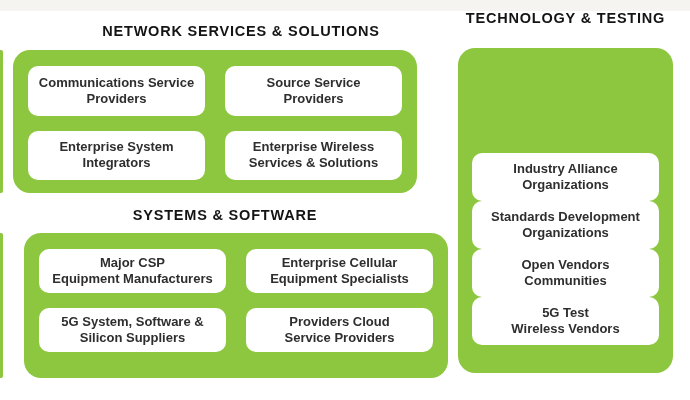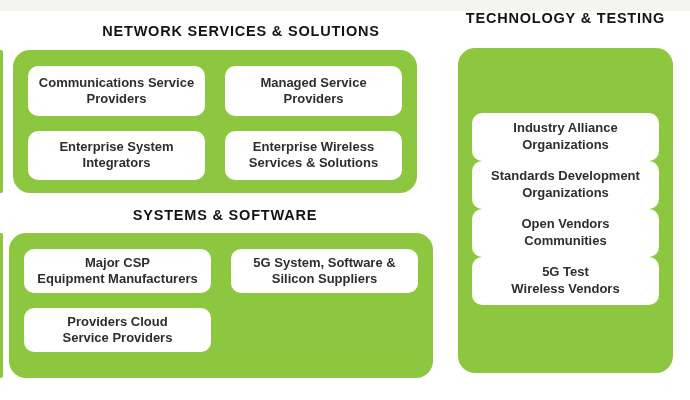--- a/index.html
+++ b/index.html
@@ -49,33 +49,33 @@
   }
   #group-0 {
     left: 13px; top: 50px; width: 404px; height: 143px;
     padding: 16px 15px 13px 15px;
     display: grid;
     grid-template-columns: 1fr 1fr;
     grid-template-rows: 1fr 1fr;
     gap: 15px 20px;
   }
   #group-1 {
-    left: 9px; top: 233px; width: 424px; height: 145px;
+    left: 24px; top: 233px; width: 424px; height: 145px;
     padding: 16px 15px 26px 15px;
     display: grid;
     grid-template-columns: 1fr 1fr;
     grid-template-rows: 1fr 1fr;
     gap: 15px 20px;
   }
   #group-2 {
     left: 458px; top: 48px; width: 215px; height: 325px;
     padding: 24px 14px 28px 14px;
     display: flex;
     flex-direction: column;
-    justify-content: center;
+    justify-content: flex-end;
   }
   .card {
     background: var(--card_bg, #ffffff);
     border-radius: 10px;
     display: flex;
     align-items: center;
     justify-content: center;
     text-align: center;
     font-weight: bold;
     font-size: 13px;
@@ -91,32 +91,34 @@
 <body>
 
 <div class="top-strip"></div>
 <div class="edge-sliver" id="sliver-1"></div>
 <div class="edge-sliver" id="sliver-2"></div>
 
 <div class="sec-title" id="title-0">NETWORK SERVICES &amp; SOLUTIONS</div>
 <div class="group" id="group-0">
   <div class="card">Communications Service
 Providers</div>
-  <div class="card">Managed Service
+  <div class="card">Source Service
 Providers</div>
   <div class="card">Enterprise System
 Integrators</div>
   <div class="card">Enterprise Wireless
 Services &amp; Solutions</div>
 </div>
 
 <div class="sec-title" id="title-1">SYSTEMS &amp; SOFTWARE</div>
 <div class="group" id="group-1">
   <div class="card">Major CSP
 Equipment Manufacturers</div>
+  <div class="card">Enterprise Cellular
+Equipment Specialists</div>
   <div class="card">5G System, Software &amp;
 Silicon Suppliers</div>
   <div class="card">Providers Cloud
 Service Providers</div>
 </div>
 
 <div class="sec-title" id="title-2">TECHNOLOGY &amp; TESTING</div>
 <div class="group" id="group-2">
   <div class="card">Industry Alliance
 Organizations</div>

